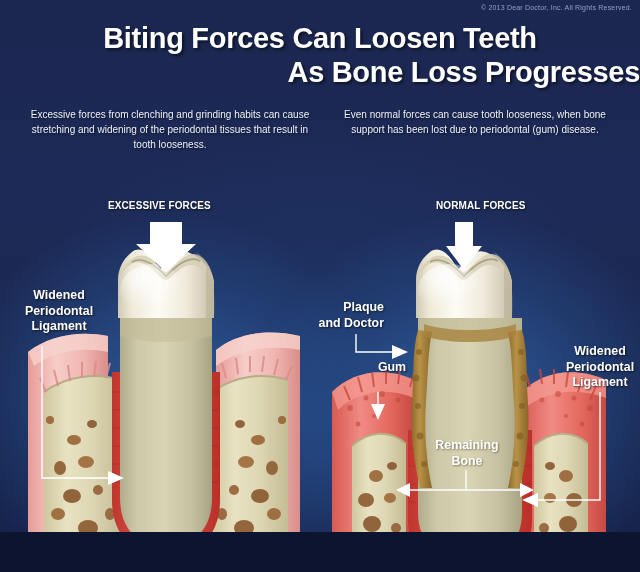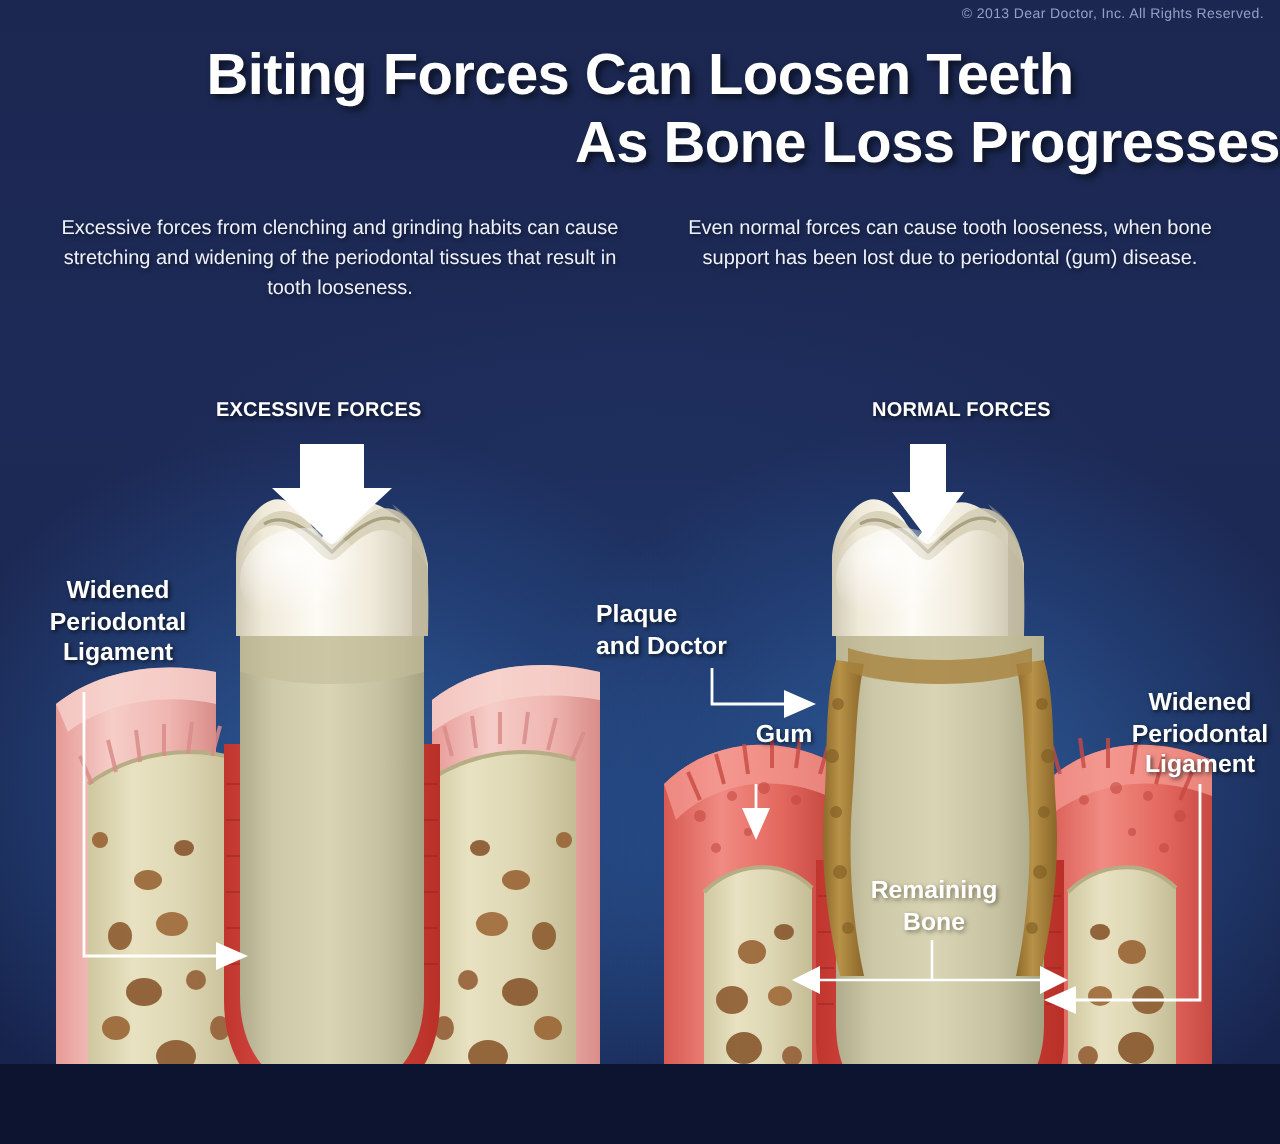--- a/index.html
+++ b/index.html
@@ -350,21 +350,21 @@
 
   <div class="force-label" style="left:108px;top:200px;">EXCESSIVE FORCES</div>
   <div class="force-label" style="left:414px;top:200px;margin-left:22px;">NORMAL FORCES</div>
 
   <div class="callout" style="left:14px;top:288px;width:90px;text-align:center;">
     <div>Widened</div>
     <div>Periodontal</div>
     <div>Ligament</div>
   </div>
 
-  <div class="callout" style="left:298px;top:300px;width:86px;text-align:left;">
+  <div class="callout" style="left:298px;top:300px;width:86px;text-align:right;">
     <div>Plaque</div>
     <div>and Doctor</div>
   </div>
 
   <div class="callout" style="left:344px;top:360px;width:96px;text-align:center;">
     <div>Gum</div>
   </div>
 
   <div class="callout bone" style="left:428px;top:438px;width:78px;text-align:center;">
     <div>Remaining</div>

